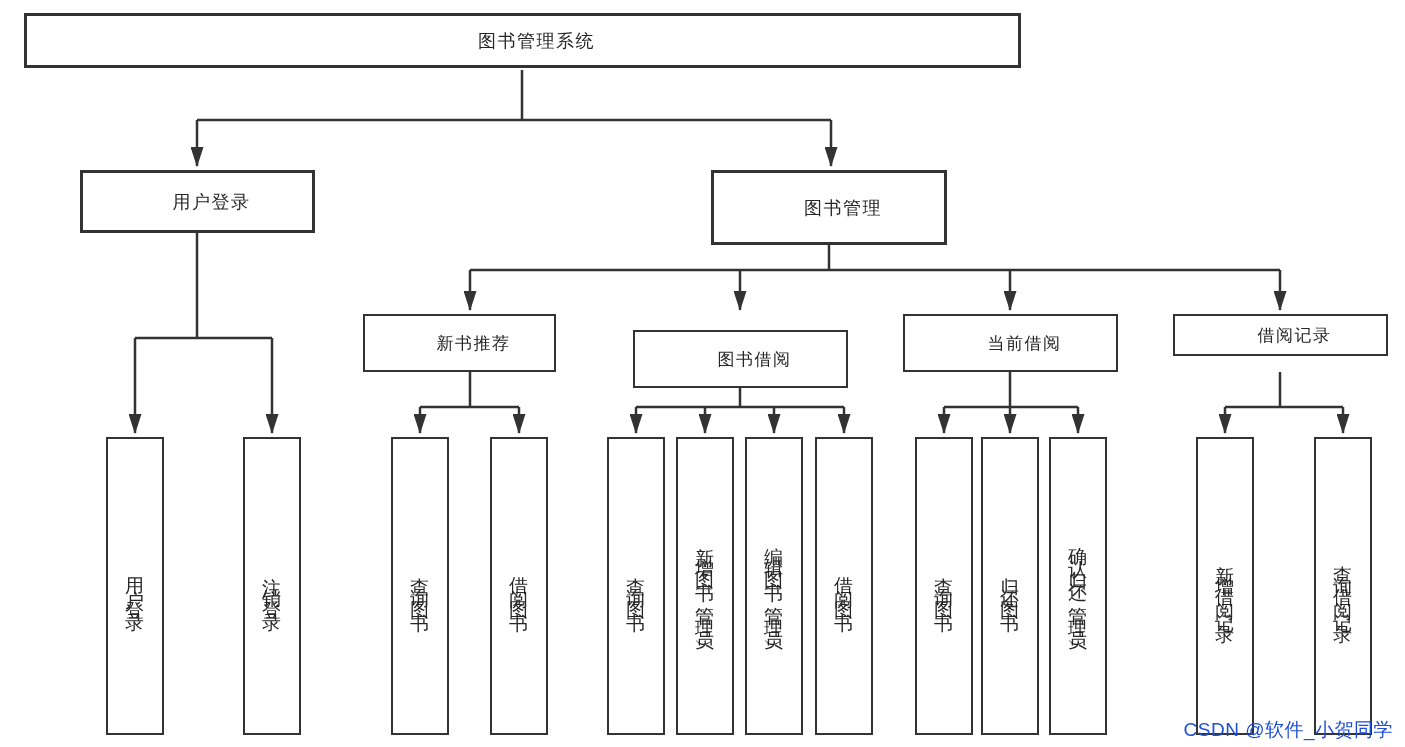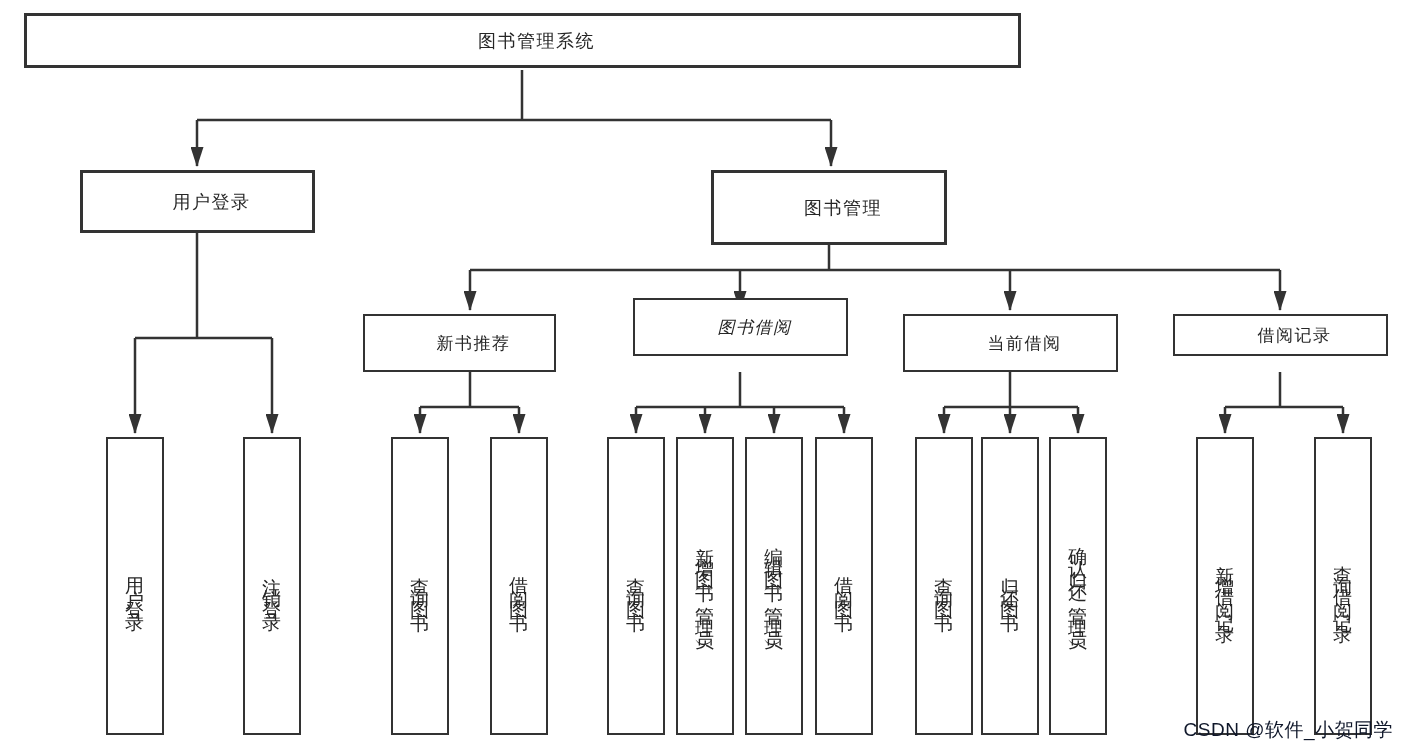--- a/index.html
+++ b/index.html
@@ -46,21 +46,21 @@
     line-height: 1;
     letter-spacing: 12px;
     white-space: nowrap;
   }
   .watermark {
     position: absolute;
     right: 12px;
     bottom: 4px;
     font-size: 19px;
     letter-spacing: 0.5px;
-    color: #0f172a;
+    color: #1d4ed8;
     z-index: 5;
   }
 </style>
 </head>
 <body>
 
 <div class="canvas">
 
   <svg class="connectors" viewBox="0 0 1405 747" xmlns="http://www.w3.org/2000/svg">
     <defs>
@@ -107,21 +107,21 @@
   <div class="box hbox lvl2" style="left:80px; top:170px; width:235px; height:63px;">
     <span>用户登录</span>
   </div>
   <div class="box hbox lvl2" style="left:711px; top:170px; width:236px; height:75px;">
     <span>图书管理</span>
   </div>
 
   <div class="box hbox" style="left:363px; top:314px; width:193px; height:58px;">
     <span>新书推荐</span>
   </div>
-  <div class="box hbox" style="left:633px; top:298px; width:215px; height:58px;font-style:italic;">
+  <div class="box hbox" style="left:633px; top:330px; width:215px; height:58px;">
     <span>图书借阅</span>
   </div>
   <div class="box hbox" style="left:903px; top:314px; width:215px; height:58px;">
     <span>当前借阅</span>
   </div>
   <div class="box hbox" style="left:1173px; top:314px; width:215px; height:42px;">
     <span>借阅记录</span>
   </div>
 
   <div class="box vbox" style="left:106px;">

